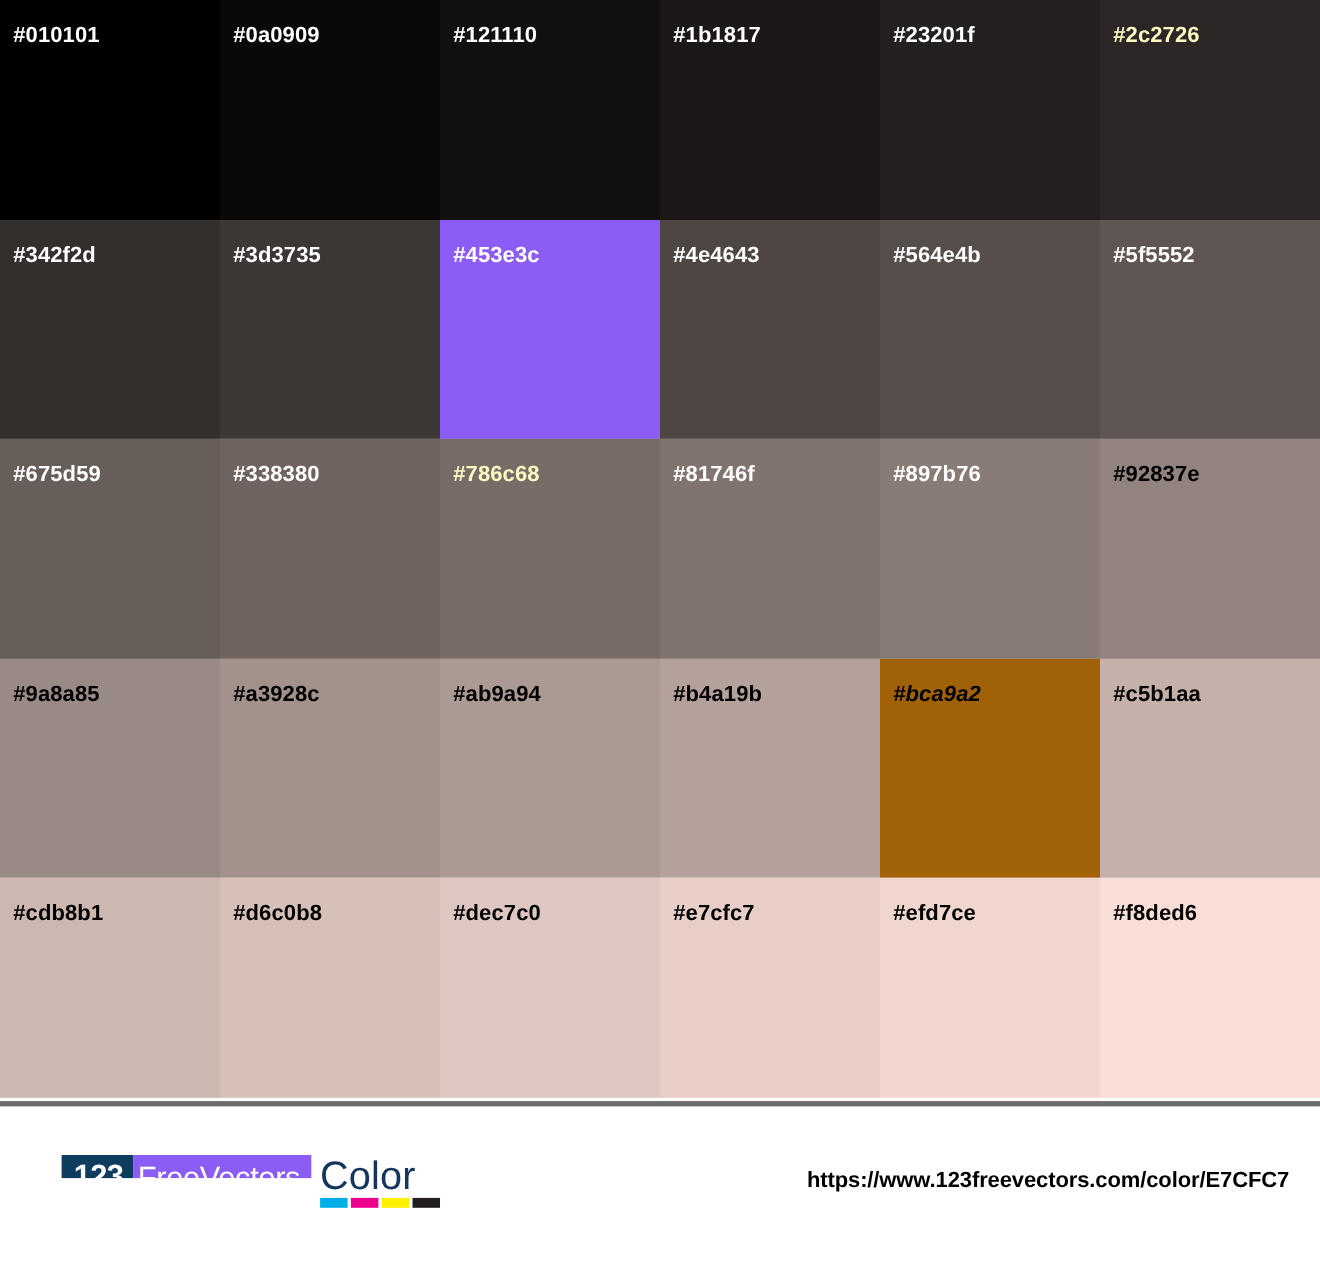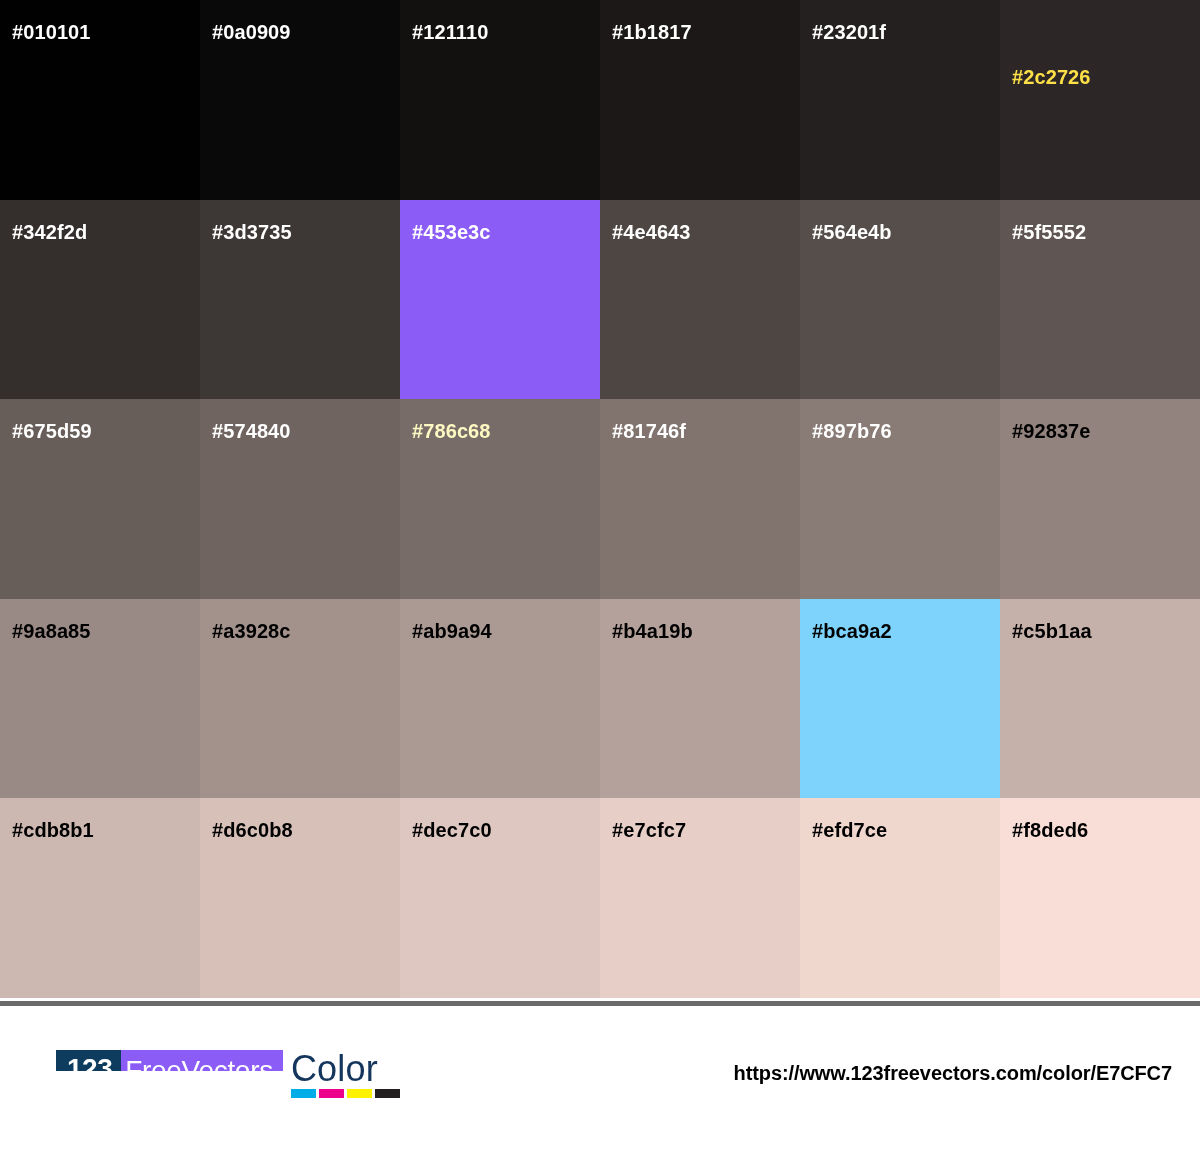--- a/index.html
+++ b/index.html
@@ -165,21 +165,21 @@
       <div class="swatch" style="background: rgb(18, 17, 16);">
         <span class="swatch-label light-text" style="color: rgb(255, 255, 255);">#121110</span>
       </div>
       <div class="swatch" style="background: rgb(27, 24, 23);">
         <span class="swatch-label light-text" style="color: rgb(255, 255, 255);">#1b1817</span>
       </div>
       <div class="swatch" style="background: rgb(35, 32, 31);">
         <span class="swatch-label light-text" style="color: rgb(255, 255, 255);">#23201f</span>
       </div>
       <div class="swatch" style="background: rgb(44, 39, 38);">
-        <span class="swatch-label light-text" style="color: #fde047; margin-top: 45px;">#2c2726</span>
+        <span class="swatch-label light-text" style="color: #fef9c3;">#2c2726</span>
       </div>
       <div class="swatch" style="background: rgb(52, 47, 45);">
         <span class="swatch-label light-text" style="color: rgb(255, 255, 255);">#342f2d</span>
       </div>
       <div class="swatch" style="background: rgb(61, 55, 53);">
         <span class="swatch-label light-text" style="color: rgb(255, 255, 255);">#3d3735</span>
       </div>
       <div class="swatch" style="background: #8b5cf6;">
         <span class="swatch-label light-text" style="color: rgb(255, 255, 255);">#453e3c</span>
       </div>
@@ -189,21 +189,21 @@
       <div class="swatch" style="background: rgb(86, 78, 75);">
         <span class="swatch-label light-text" style="color: rgb(255, 255, 255);">#564e4b</span>
       </div>
       <div class="swatch" style="background: rgb(95, 85, 82);">
         <span class="swatch-label light-text" style="color: rgb(255, 255, 255);">#5f5552</span>
       </div>
       <div class="swatch" style="background: rgb(103, 93, 89);">
         <span class="swatch-label light-text" style="color: rgb(255, 255, 255);">#675d59</span>
       </div>
       <div class="swatch" style="background: rgb(112, 100, 96);">
-        <span class="swatch-label light-text" style="color: rgb(255, 255, 255);">#574840</span>
+        <span class="swatch-label light-text" style="color: rgb(255, 255, 255);">#338380</span>
       </div>
       <div class="swatch" style="background: rgb(120, 108, 104);">
         <span class="swatch-label light-text" style="color: #fef9c3; text-align: right;">#786c68</span>
       </div>
       <div class="swatch" style="background: rgb(129, 116, 111);">
         <span class="swatch-label light-text" style="color: rgb(255, 255, 255);">#81746f</span>
       </div>
       <div class="swatch" style="background: rgb(137, 123, 118);">
         <span class="swatch-label light-text" style="color: rgb(255, 255, 255);">#897b76</span>
       </div>
@@ -215,21 +215,21 @@
       </div>
       <div class="swatch" style="background: rgb(163, 146, 140);">
         <span class="swatch-label dark-text" style="color: rgb(0, 0, 0);">#a3928c</span>
       </div>
       <div class="swatch" style="background: rgb(171, 154, 148);">
         <span class="swatch-label dark-text" style="color: rgb(0, 0, 0);">#ab9a94</span>
       </div>
       <div class="swatch" style="background: rgb(180, 161, 155);">
         <span class="swatch-label dark-text" style="color: rgb(0, 0, 0);">#b4a19b</span>
       </div>
-      <div class="swatch" style="background: #7dd3fc;">
+      <div class="swatch" style="background: #a16207; font-style: italic;">
         <span class="swatch-label dark-text" style="color: rgb(0, 0, 0);">#bca9a2</span>
       </div>
       <div class="swatch" style="background: rgb(197, 177, 170);">
         <span class="swatch-label dark-text" style="color: rgb(0, 0, 0);">#c5b1aa</span>
       </div>
       <div class="swatch" style="background: rgb(205, 184, 177);">
         <span class="swatch-label dark-text" style="color: rgb(0, 0, 0);">#cdb8b1</span>
       </div>
       <div class="swatch" style="background: rgb(214, 192, 184);">
         <span class="swatch-label dark-text" style="color: rgb(0, 0, 0);">#d6c0b8</span>

